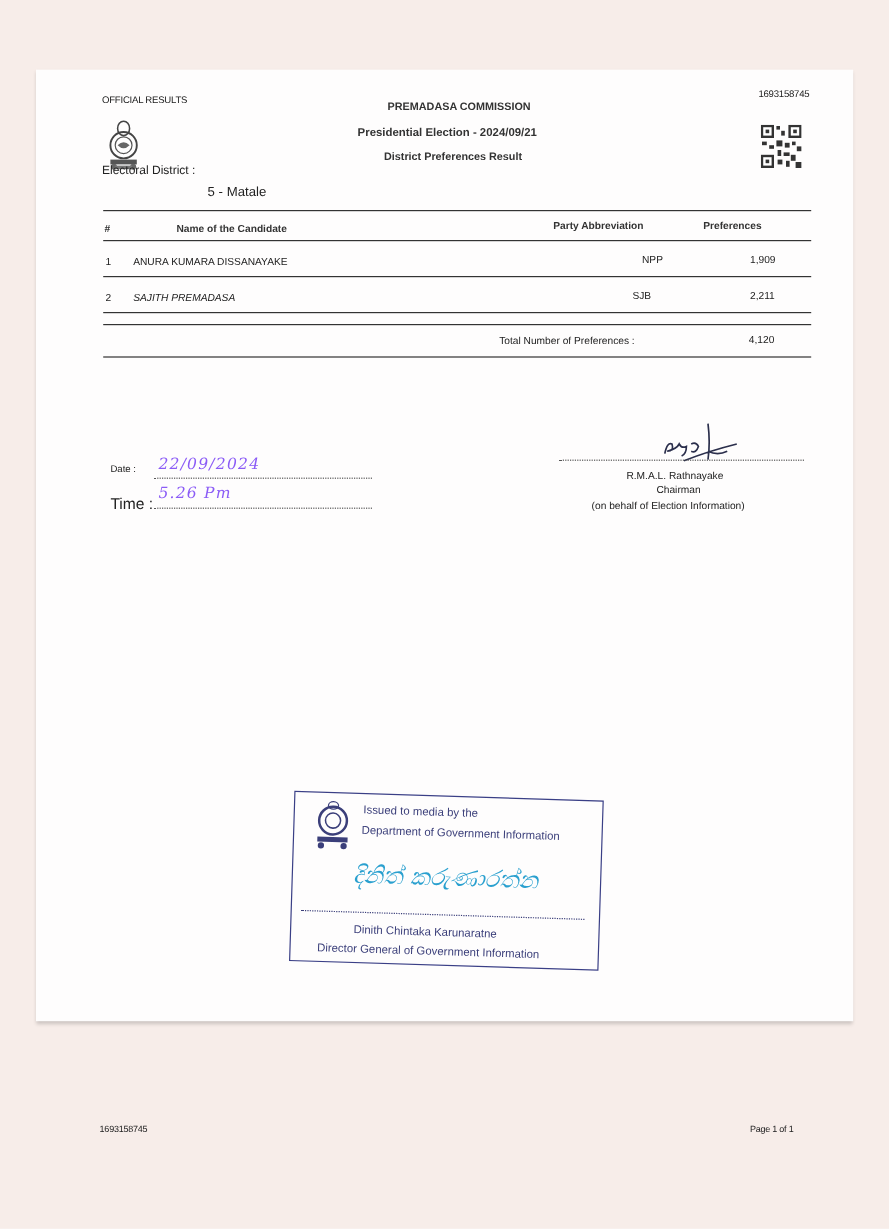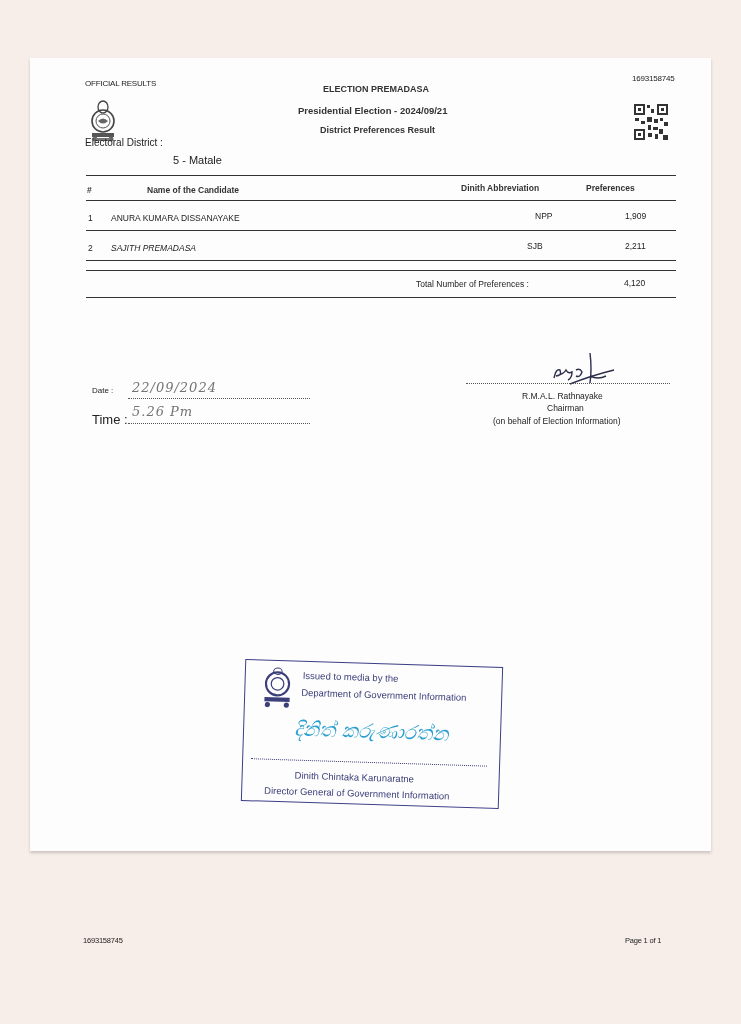--- a/index.html
+++ b/index.html
@@ -14,21 +14,21 @@
   .abs { position:absolute; }
   .small { font-size:8px; letter-spacing:-0.2px; }
   .hdr-bold { font-weight:bold; font-size:9px; color:#333; }
   .emblem { position:absolute; left:58px; top:40px; width:30px; height:46px; }
   .qr { position:absolute; left:604px; top:46px; width:34px; height:36px; }
   .rule { position:absolute; left:56px; width:590px; height:0; border-top:1.6px solid #333; }
   .thin { border-top-width:1.2px; }
   .cell { position:absolute; font-size:8.5px; color:#222; }
   .th { font-weight:bold; font-size:8.5px; color:#333; }
   .dotline { position:absolute; border-bottom:1px dotted #555; height:0; }
-  .hand { position:absolute; font-family:"DejaVu Serif", serif; font-style:italic; color:#737373; font-size:13px; }
+  .hand { position:absolute; font-family:"DejaVu Serif", serif; font-style:italic; color:#8b5cf6; font-size:13px; }
   .stamp {
     position:absolute; left:213px; top:605px; width:256px; height:140px;
     border:1.5px solid #3a3f86; transform:rotate(1.8deg); transform-origin:center;
   }
   .stamp-text { position:absolute; color:#3b3f7a; font-size:9.5px; white-space:nowrap; }
   .stamp-sig { position:absolute; color:#2aa0cf; font-family:"DejaVu Serif", serif; font-style:italic; font-size:20px; }
 </style>
 </head>
 <body>
 
@@ -41,21 +41,21 @@
     <ellipse cx="15" cy="9" rx="5" ry="6" fill="none" stroke="#444" stroke-width="1.3"></ellipse>
     <circle cx="15" cy="23" r="11" fill="none" stroke="#444" stroke-width="1.6"></circle>
     <circle cx="15" cy="23" r="7" fill="none" stroke="#555" stroke-width="1"></circle>
     <path d="M10 23 q5 -5 10 0 q-5 5 -10 0z" fill="#666"></path>
     <rect x="4" y="35" width="22" height="4" fill="#555"></rect>
     <circle cx="7" cy="41" r="2.5" fill="#666"></circle>
     <circle cx="23" cy="41" r="2.5" fill="#666"></circle>
     <rect x="8" y="40" width="14" height="3" fill="#777"></rect>
   </svg>
 
-  <div class="abs hdr-bold" style="left:293px; top:26px;">ELECTION PREMADASA</div>
+  <div class="abs hdr-bold" style="left:293px; top:26px;">PREMADASA COMMISSION</div>
   <div class="abs hdr-bold" style="left:268px; top:47px; font-size:9.5px;">Presidential Election - 2024/09/21</div>
   <div class="abs hdr-bold" style="left:290px; top:67px;">District Preferences Result</div>
 
   <svg class="qr" viewBox="0 0 34 36">
     <rect x="0" y="0" width="11" height="11" fill="#333"></rect>
       <rect x="2" y="2" width="7" height="7" fill="#fff"></rect>
       <rect x="4" y="4" width="3" height="3" fill="#333"></rect>
     <rect x="23" y="0" width="11" height="11" fill="#333"></rect>
       <rect x="25" y="2" width="7" height="7" fill="#fff"></rect>
       <rect x="27" y="4" width="3" height="3" fill="#333"></rect>
@@ -77,21 +77,21 @@
     <rect x="21" y="30" width="3" height="5" fill="#333"></rect>
       <rect x="29" y="31" width="5" height="5" fill="#333"></rect>
   </svg>
 
   <div class="abs" style="left:55px; top:79px; font-size:10px;">Electoral District :</div>
   <div class="abs" style="left:143px; top:96px; font-size:11px;">5 - Matale</div>
 
   <div class="rule" style="top:117px;"></div>
   <div class="cell th" style="left:57px; top:127px;">#</div>
   <div class="cell th" style="left:81px; top:127px;padding-left:36px;">Name of the Candidate</div>
-  <div class="cell th" style="left:431px; top:125px;">Dinith Abbreviation</div>
+  <div class="cell th" style="left:431px; top:125px;">Party Abbreviation</div>
   <div class="cell th" style="left:556px; top:125px;">Preferences</div>
   <div class="rule" style="top:142px;"></div>
 
   <div>
     <div class="cell" style="left:58px; top:155px;">1</div>
     <div class="cell" style="left:81px; top:155px;">ANURA KUMARA DISSANAYAKE</div>
     <div class="cell" style="left:481px; top:153px;padding-left:24px;">NPP</div>
     <div class="cell" style="left:595px; top:153px;">1,909</div>
   </div>
   <div class="rule thin" style="top:172px;"></div>

